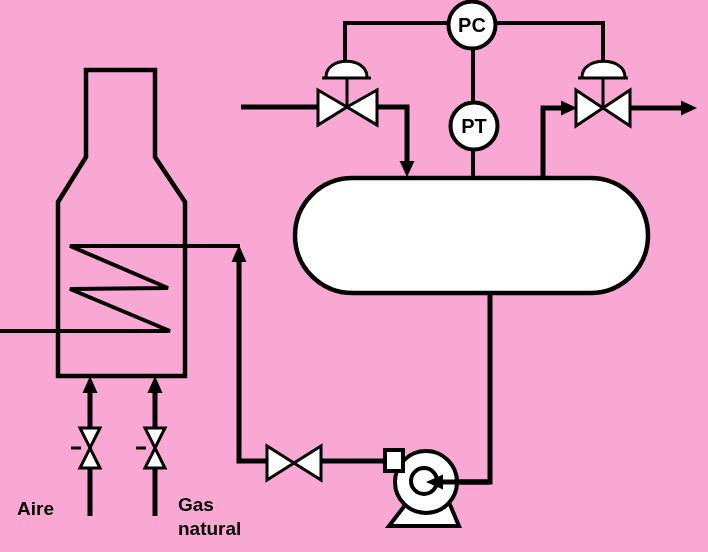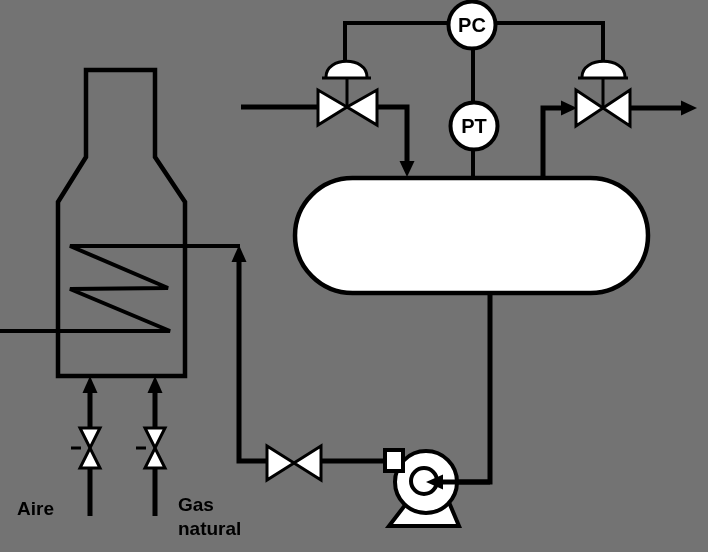--- a/index.html
+++ b/index.html
@@ -1,19 +1,19 @@
 <!DOCTYPE html>
 <html><head>
 <meta charset="utf-8">
 <style>
   html,body{margin:0;padding:0;background:#ffffff;}
   .canvas{
     position:relative;
     width:708px;height:552px;
-    background:#737373;
+    background:#f9a8d4;
     font-family:"Liberation Sans", sans-serif;
     overflow:hidden;
   }
   svg{display:block;}
   .pipe{stroke:currentColor;stroke-width:5;fill:none;}
   .signal{stroke:currentColor;stroke-width:4;fill:none;}
   .outline{stroke:currentColor;stroke-width:4.5;fill:none;}
   .coil{stroke:currentColor;stroke-width:4;fill:none;}
   .sym{stroke:currentColor;stroke-width:3;fill:#ffffff;}
   .sym-line{stroke:currentColor;stroke-width:3;fill:none;}

